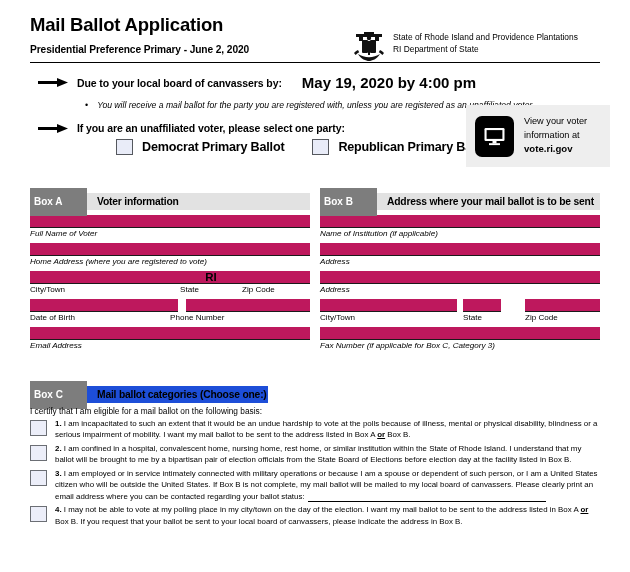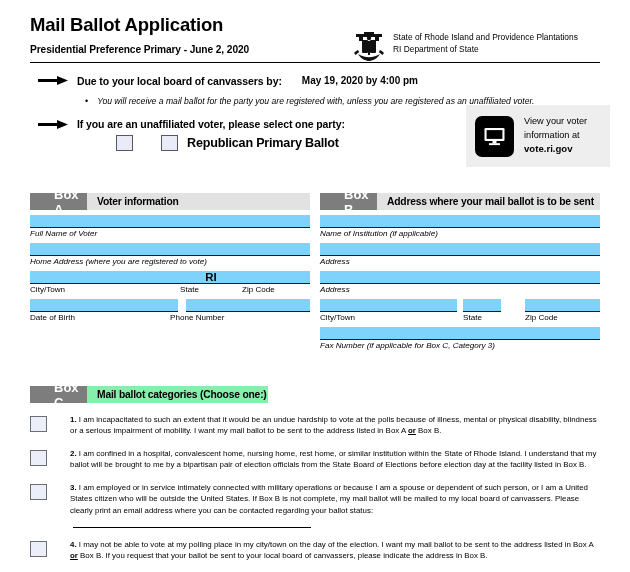--- a/index.html
+++ b/index.html
@@ -20,21 +20,21 @@
 
   .agency { position: absolute; top: 28px; left: 322px; display: flex; align-items: flex-start; gap: 7px; }
   .seal { width: 34px; height: 36px; flex: none; }
   .agency-lines { font-size: 8.4px; line-height: 1.48; padding-top: 3px; white-space: nowrap; }
 
   
   .notice { position: relative; padding-top: 11px; }
   .arrow-row { display: flex; align-items: center; gap: 9px; padding-left: 8px; }
   .arrow { width: 30px; height: 13px; flex: none; }
   .due-line { font-size: 10.5px; font-weight: bold; letter-spacing: -0.1px; }
-  .due-date { font-weight: bold; font-size: 10px; padding-left: 11px; }
+  .due-date { font-weight: bold; font-size: 15px; padding-left: 11px; }
   .bullet-wrap { display: flex; gap: 9px; padding-left: 55px; margin-top: 8px; }
   .bullet-dot { font-size: 9px; line-height: 1.5; }
   .bullet-txt { font-size: 8.6px; font-style: italic; line-height: 1.5; }
   .arrow-row2 { margin-top: 9px; }
   .unaff-line { font-size: 10.5px; font-weight: bold; letter-spacing: -0.1px; }
 
   .party-row { display: flex; align-items: center; gap: 9px; padding-left: 86px; margin-top: 4px; }
   .pbox { width: 17px; height: 16px; background: #e9ecf8; border: 1.3px solid #55585e; flex: none; }
   .plabel { font-size: 12.6px; font-weight: bold; letter-spacing: -0.2px; }
   .pgap { width: 10px; }
@@ -47,36 +47,36 @@
   }
   .monitor { width: 39px; height: 41px; background: #000; border-radius: 7px;
              display: flex; align-items: center; justify-content: center; flex: none; }
   .badge-txt { font-size: 9.2px; line-height: 1.5; }
   .badge-url { font-weight: bold; font-size: 9.6px; }
 
   
   .boxes { position: absolute; top: 193px; left: 30px; width: 570px; display: flex; gap: 10px; }
   .box { width: 280px; }
   .box-hdr { height: 17px; background: #e2e2e2; display: flex; align-items: center; }
-  .box-tag { width: 57px; height: 17px; background: #7d7d7d; color: #fff; font-size: 13px;
-             font-weight: bold; display: flex; align-items: center; padding-left: 24px; flex: none; }
+  .box-tag { width: 57px; height: 28px; background: #7d7d7d; color: #fff; font-size: 10px;
+             font-weight: bold; display: flex; align-items: center; padding-left: 4px; flex: none; }
   .box-hdr-title { font-size: 10.3px; font-weight: bold; padding-left: 10px; letter-spacing: -0.2px; }
 
   .fld-row { margin-top: 5px; }
-  .fld { height: 13px; background: #7dd3fc; border-bottom: 1.4px solid #1a1a1a; }
+  .fld { height: 13px; background: #be185d; border-bottom: 1.4px solid #1a1a1a; }
   .fld-state-txt { font-size: 11.5px; font-weight: bold; text-align: center; line-height: 13px; }
   .fld-lbl { font-size: 8.1px; padding-top: 1px; font-style: italic; }
   .split { display: flex; }
   .lbls { display: flex; font-size: 8.1px; padding-top: 1px; }
 
   
   .boxc { position: absolute; top: 386px; left: 30px; width: 570px; }
-  .boxc-hdr { height: 17px; background: #86efac; display: flex; align-items: center; width: 238px; }
+  .boxc-hdr { height: 17px; background: #1d4ed8; display: flex; align-items: center; width: 238px; }
   .certify { font-size: 8.3px; margin-top: 3px; }
-  .cat { display: flex; gap: 23px; margin-top: 11px; }
+  .cat { display: flex; gap: 8px; margin-top: 2px; }
   .cbox { width: 17px; height: 16px; background: #eceef9; border: 1.3px solid #6b6e74; flex: none; margin-top: 2px; }
   .cat-txt { font-size: 7.9px; line-height: 1.45; }
   .cat-txt b { font-weight: bold; }
   .cat-txt u { text-decoration: underline; font-weight: bold; }
   .statusline { display: inline-block; width: 238px; border-bottom: 1px solid #000; height: 8px;
                 vertical-align: bottom; margin-left: 3px; }
 </style>
 </head>
 <body>
 
@@ -126,20 +126,21 @@
 
     <div class="arrow-row arrow-row2">
       <svg class="arrow" viewBox="0 0 30 13">
         <path d="M0 5h19V2l11 4.5L19 11V8H0z" fill="#000"></path>
       </svg>
       <span class="unaff-line">If you are an unaffiliated voter, please select one party:</span>
     </div>
 
     <div class="party-row">
       <span class="pbox"></span>
+      <span class="plabel">Democrat Primary Ballot</span>
       <span class="pgap"></span>
       <span class="pbox"></span>
       <span class="plabel">Republican Primary Ballot</span>
     </div>
   </div>
 
   <div class="badge">
     <span class="monitor">
       <svg width="25" height="25" viewBox="0 0 25 25">
         <rect x="2.5" y="4" width="20" height="13" rx="1.2" fill="#fff"></rect>
@@ -191,20 +192,24 @@
           <div class="fld" style="width:148px"></div>
           <div style="width:8px"></div>
           <div class="fld" style="width:124px"></div>
         </div>
         <div class="lbls">
           <span style="width:140px">Date of Birth</span>
           <span>Phone Number</span>
         </div>
       </div>
 
+      <div class="fld-row">
+        <div class="fld"></div>
+        <div class="fld-lbl">Email Address</div>
+      </div>
     </div>
 
     <div class="box">
       <div class="box-hdr">
         <span class="box-tag">Box B</span>
         <span class="box-hdr-title">Address where your mail ballot is to be sent</span>
       </div>
 
       <div class="fld-row">
         <div class="fld"></div>
@@ -242,20 +247,21 @@
       </div>
     </div>
   </div>
 
   <div class="boxc">
     <div class="boxc-hdr">
       <span class="box-tag">Box C</span>
       <span class="box-hdr-title">Mail ballot categories  (Choose one:)</span>
     </div>
 
+    <div class="certify">I certify that I am eligible for a mail ballot on the following basis:</div>
 
     <div class="cat">
       <span class="cbox"></span>
       <span class="cat-txt"><b>1.</b><span> I am incapacitated to such an extent that it would be an undue hardship to vote at the polls because of illness, mental or physical disability, blindness or a serious impairment of mobility. I want my mail ballot to be sent to the address listed in Box A </span><u>or</u><span> Box B.</span></span>
     </div>
 
     <div class="cat">
       <span class="cbox"></span>
       <span class="cat-txt"><b>2.</b><span> I am confined in a hospital, convalescent home, nursing home, rest home, or similar institution within the State of Rhode Island. I understand that my ballot will be brought to me by a bipartisan pair of election officials from the State Board of Elections before election day at the facility listed in Box B.</span></span>
     </div>

